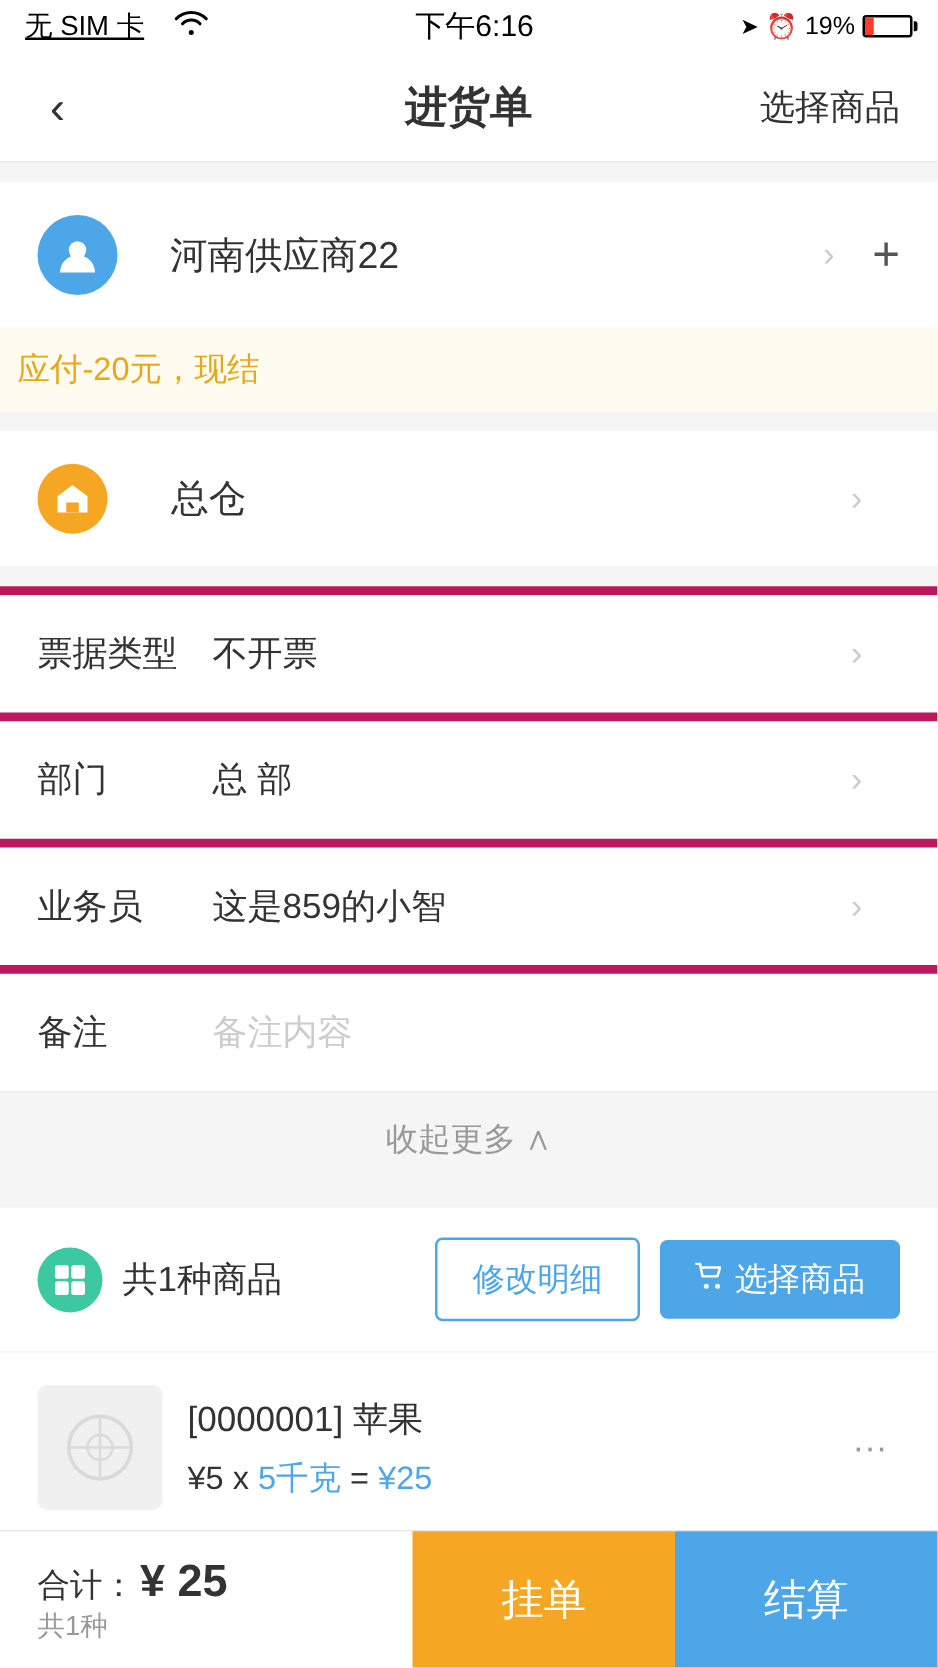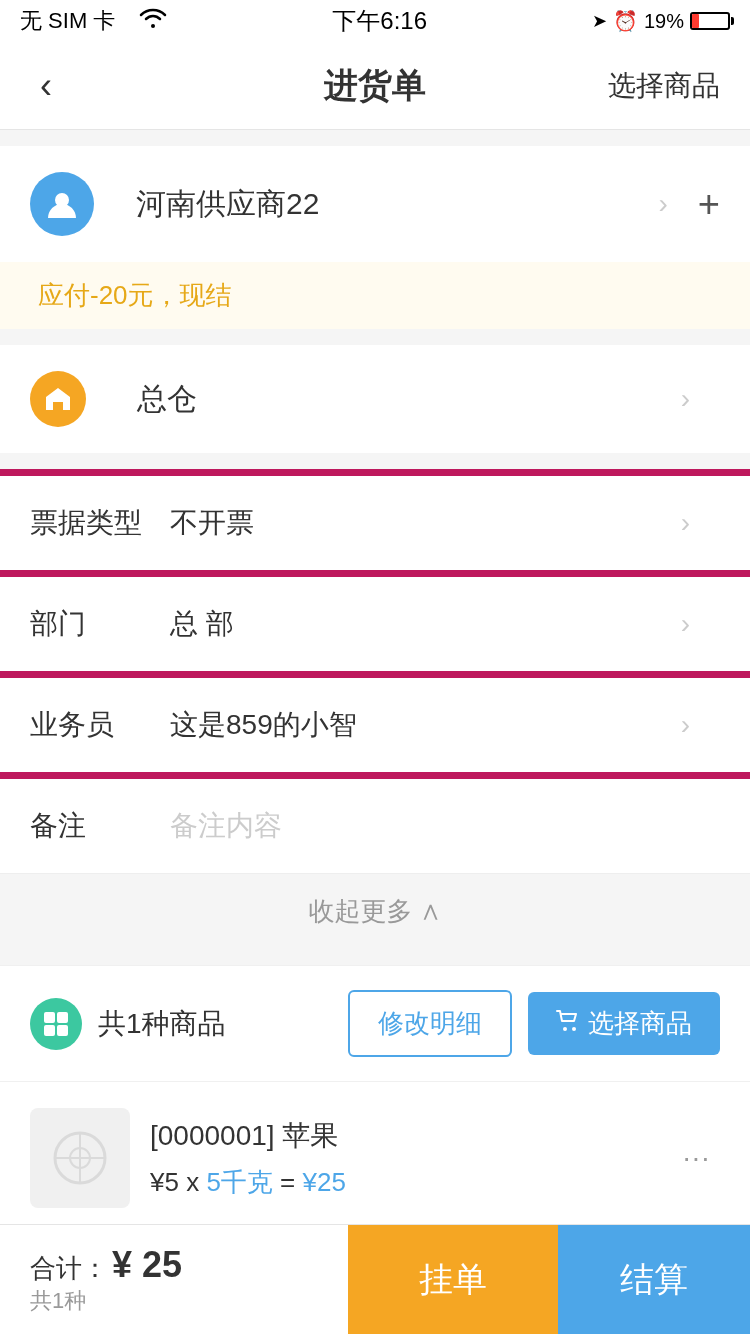--- a/index.html
+++ b/index.html
@@ -17,21 +17,21 @@
     .status-bar {
       background: #fff;
       height: 42px;
       display: flex;
       align-items: center;
       justify-content: space-between;
       padding: 0 20px;
       font-size: 22px;
       color: #000;
     }
-    .status-left { display: flex; align-items: center; gap: 24px; }
+    .status-left { display: flex; align-items: center; gap: 24px; text-decoration: underline; }
     .status-center { font-size: 24px; font-weight: 500; }
     .status-right { display: flex; align-items: center; gap: 6px; font-size: 20px; }
     .battery-icon {
       width: 40px; height: 18px; border: 2px solid #000; border-radius: 3px;
       position: relative; display: inline-flex; align-items: center;
     }
     .battery-icon::after {
       content: ''; position: absolute; right: -6px; top: 50%; transform: translateY(-50%);
       width: 3px; height: 8px; background: #000; border-radius: 0 2px 2px 0;
     }
@@ -90,21 +90,21 @@
     .chevron {
       color: #ccc; font-size: 28px; margin-right: 30px;
     }
     .plus-btn {
       font-size: 38px; color: #555; cursor: pointer;
     }
 
     
     .notice-bar {
       background: #fffbf0;
-      padding: 16px 38px;
+      padding: 16px 14px;
       font-size: 26px;
       color: #e6a817;
     }
 
     
     .warehouse-row {
       display: flex; align-items: center;
       padding: 26px 30px;
       background: #fff;
       gap: 31px;
@@ -244,21 +244,21 @@
     }
     .action-hang {
       width: 210px;
       background: #f5a623;
       color: #fff;
       display: flex; align-items: center; justify-content: center;
       font-size: 34px; font-weight: 500;
       cursor: pointer;
     }
     .action-checkout {
-      width: 192px;
+      width: 210px;
       background: #4da6e8;
       color: #fff;
       display: flex; align-items: center; justify-content: center;
       font-size: 34px; font-weight: 500;
       cursor: pointer;
     }
 
     
     .pb-bar { height: 120px; }
   </style>

